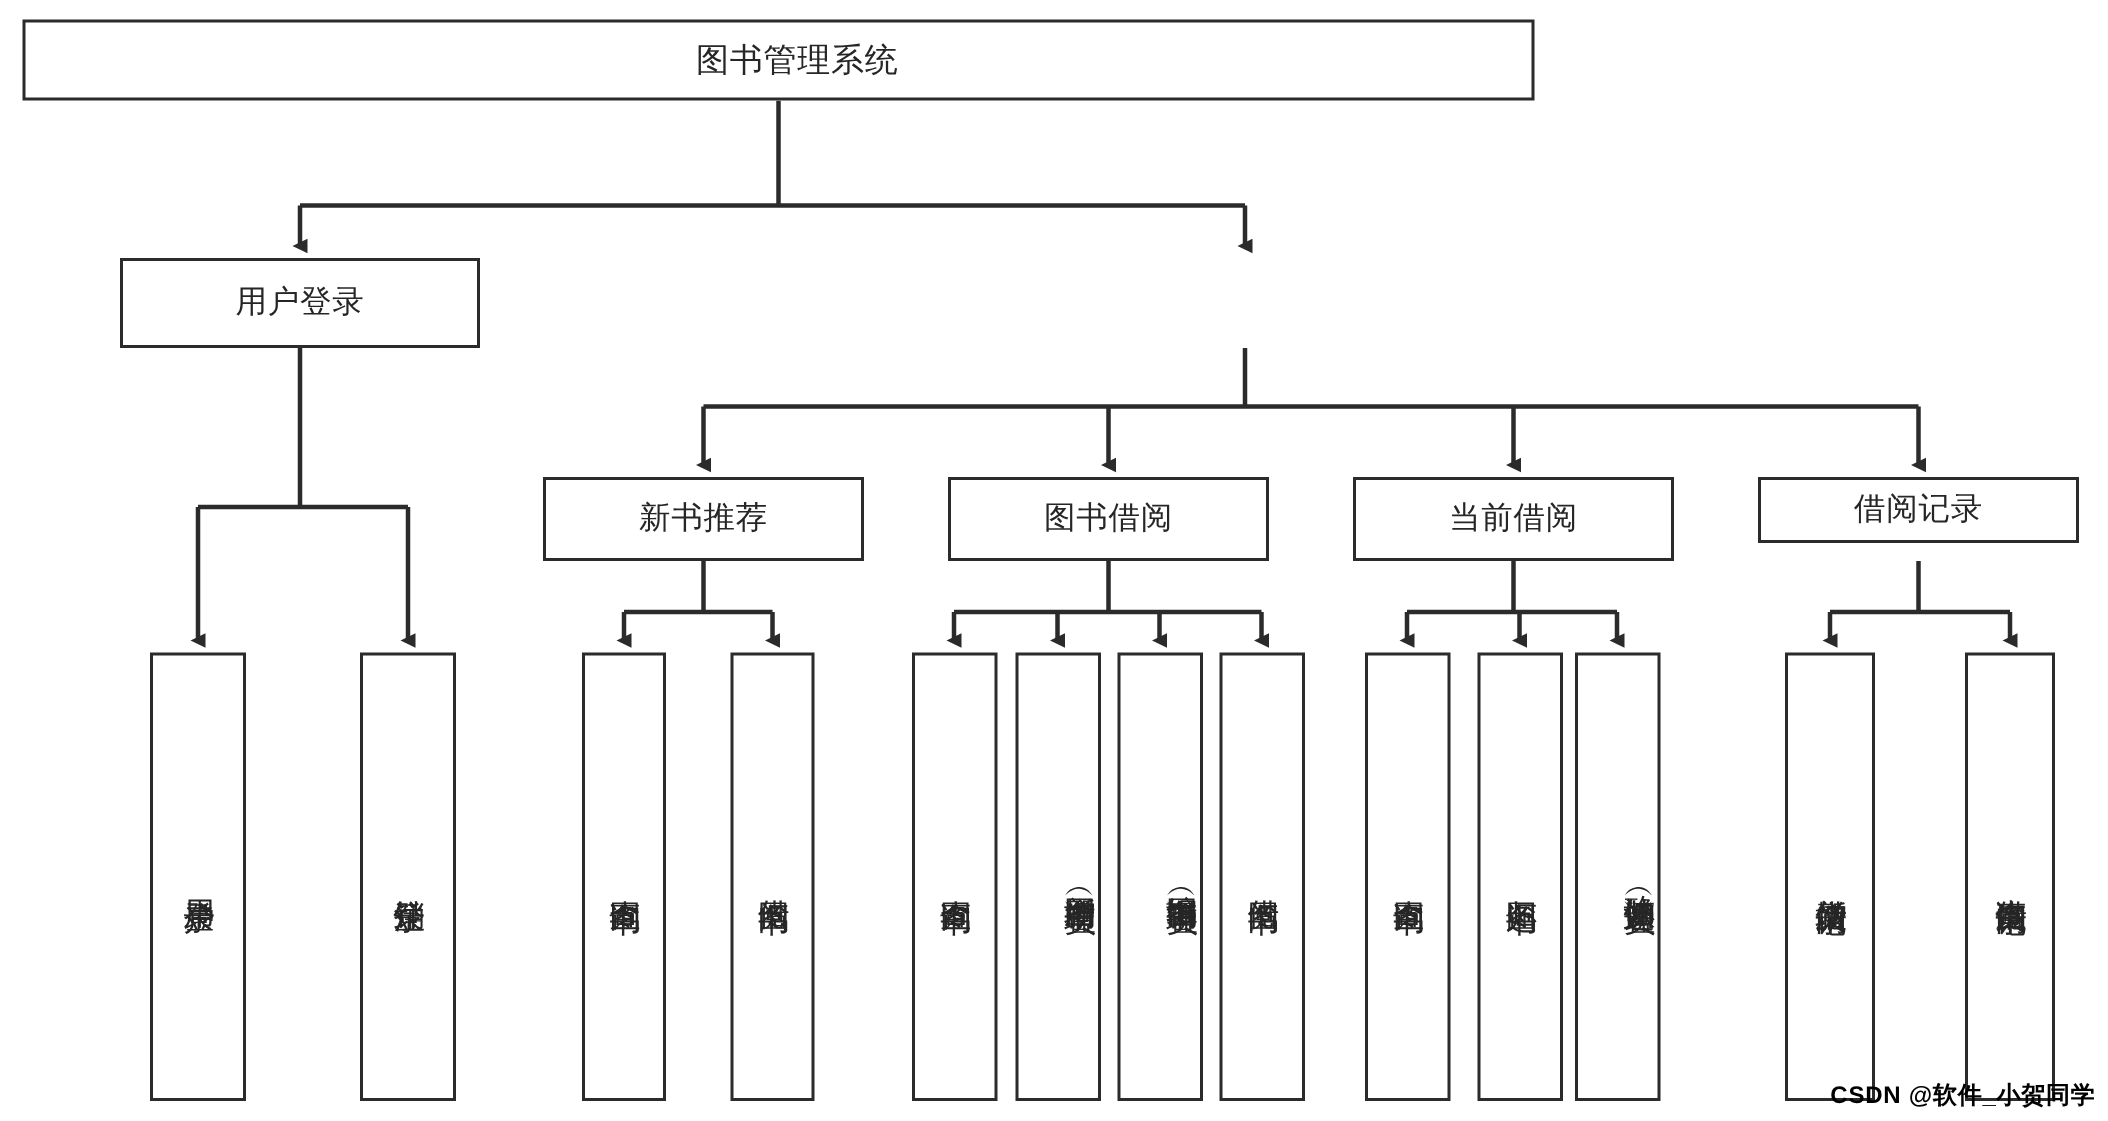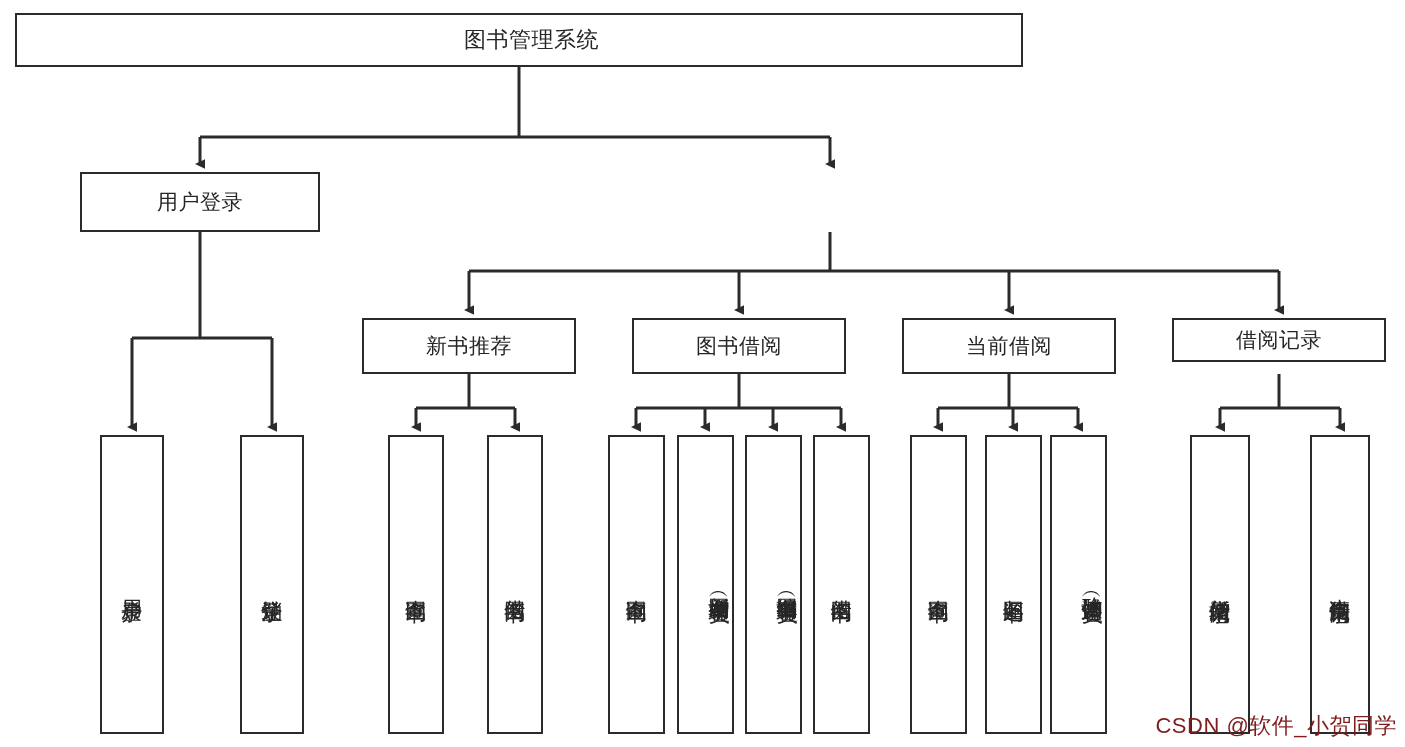--- a/index.html
+++ b/index.html
@@ -56,24 +56,25 @@
   }
   .node-v span {
     writing-mode: vertical-rl;
     text-orientation: upright;
     display: inline-block;
   }
   #watermark {
     position: absolute;
     right: 8px;
     bottom: 6px;
-    font-size: 22px;
-    color: #7f1d1d;
+    font-size: 16px;
+    color: #000000;
     white-space: nowrap;
     letter-spacing: 0.5px;
+    font-weight: bold;
   }
 </style>
 </head>
 <body>
 
 <div id="diagram-root">
 
   <svg id="edge-layer" viewBox="0 0 1405 747" xmlns="http://www.w3.org/2000/svg">
     <defs>
       <marker id="arrow" markerWidth="12" markerHeight="12" refX="5.2" refY="5" orient="auto" markerUnits="userSpaceOnUse">

